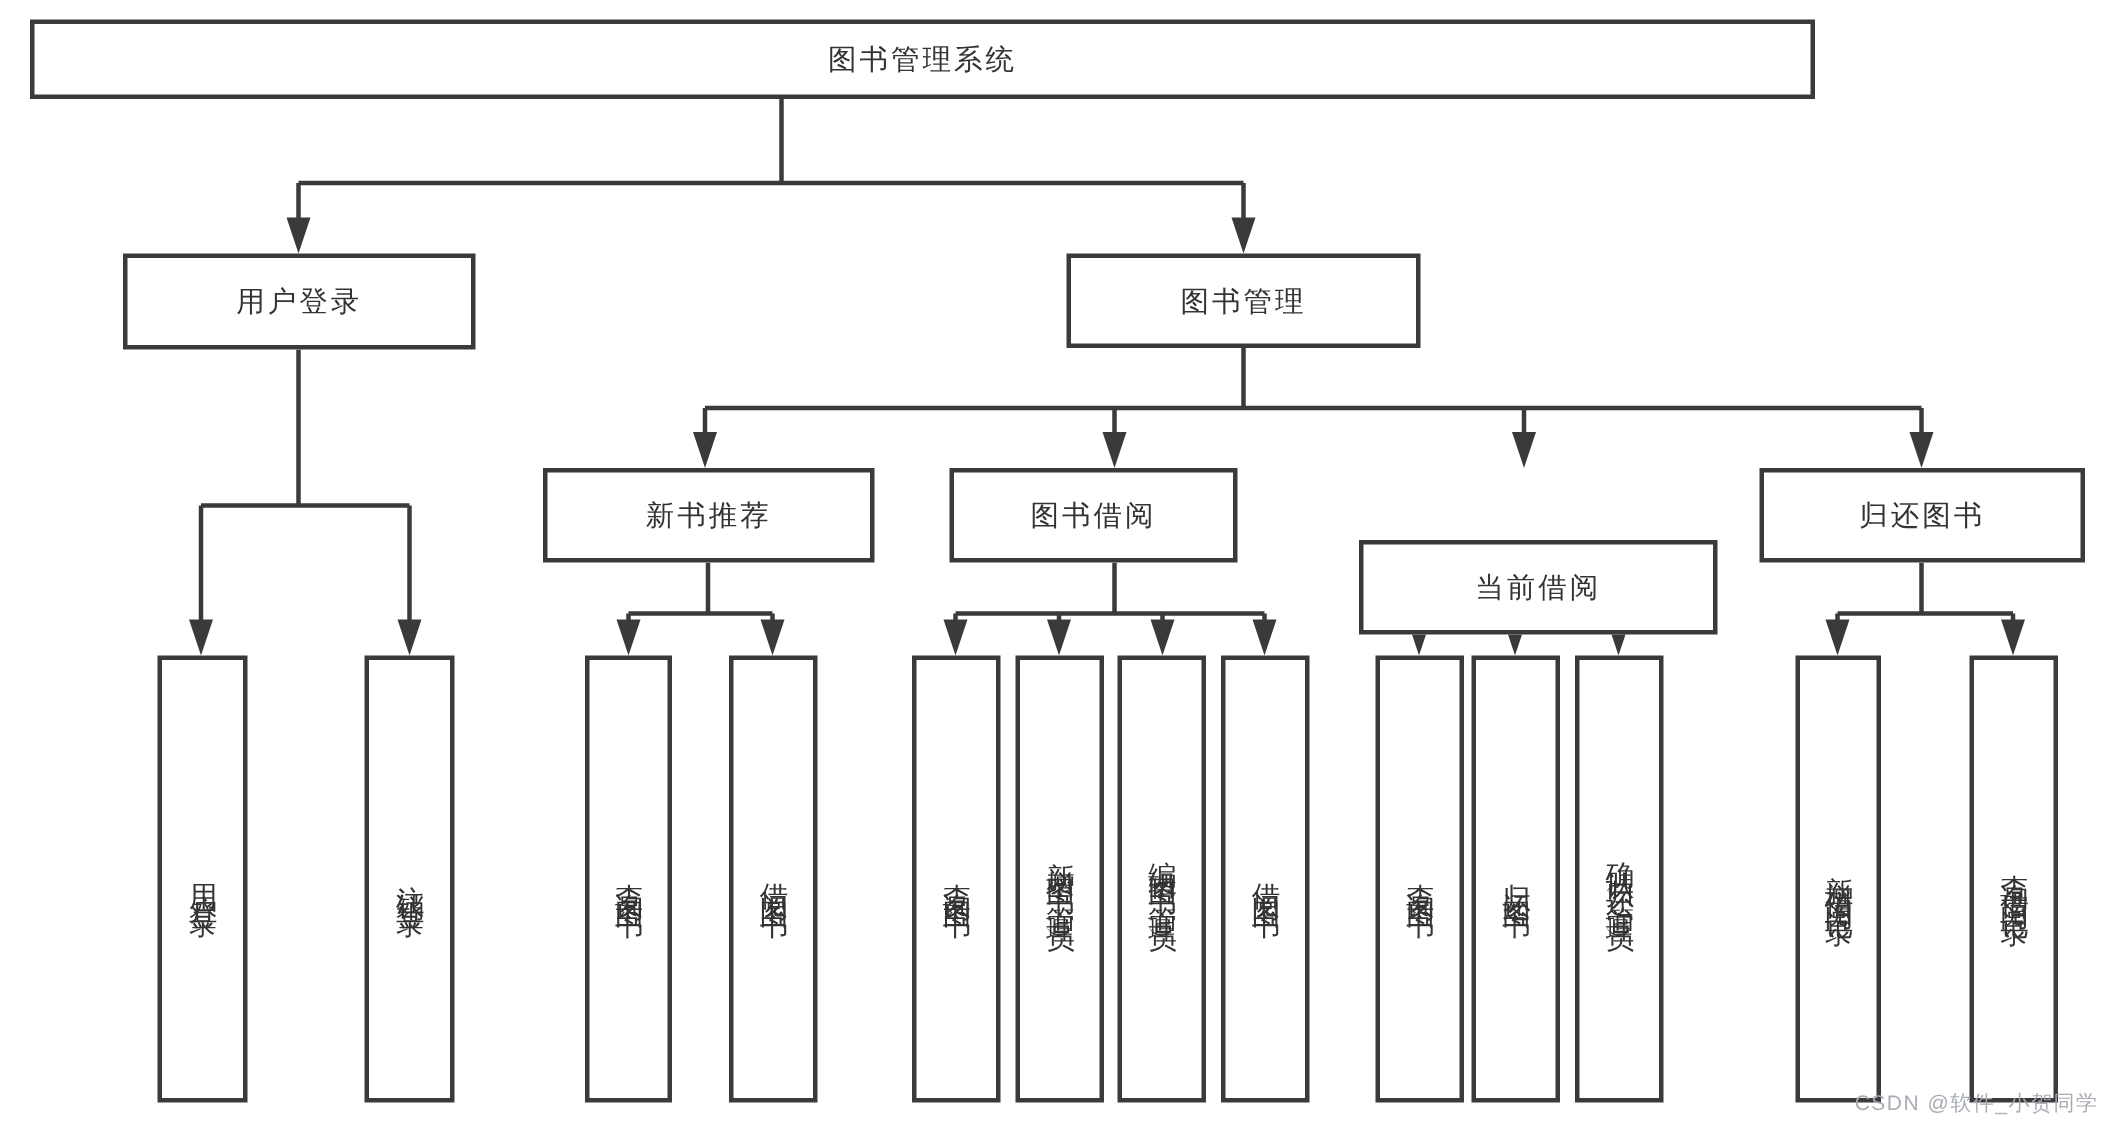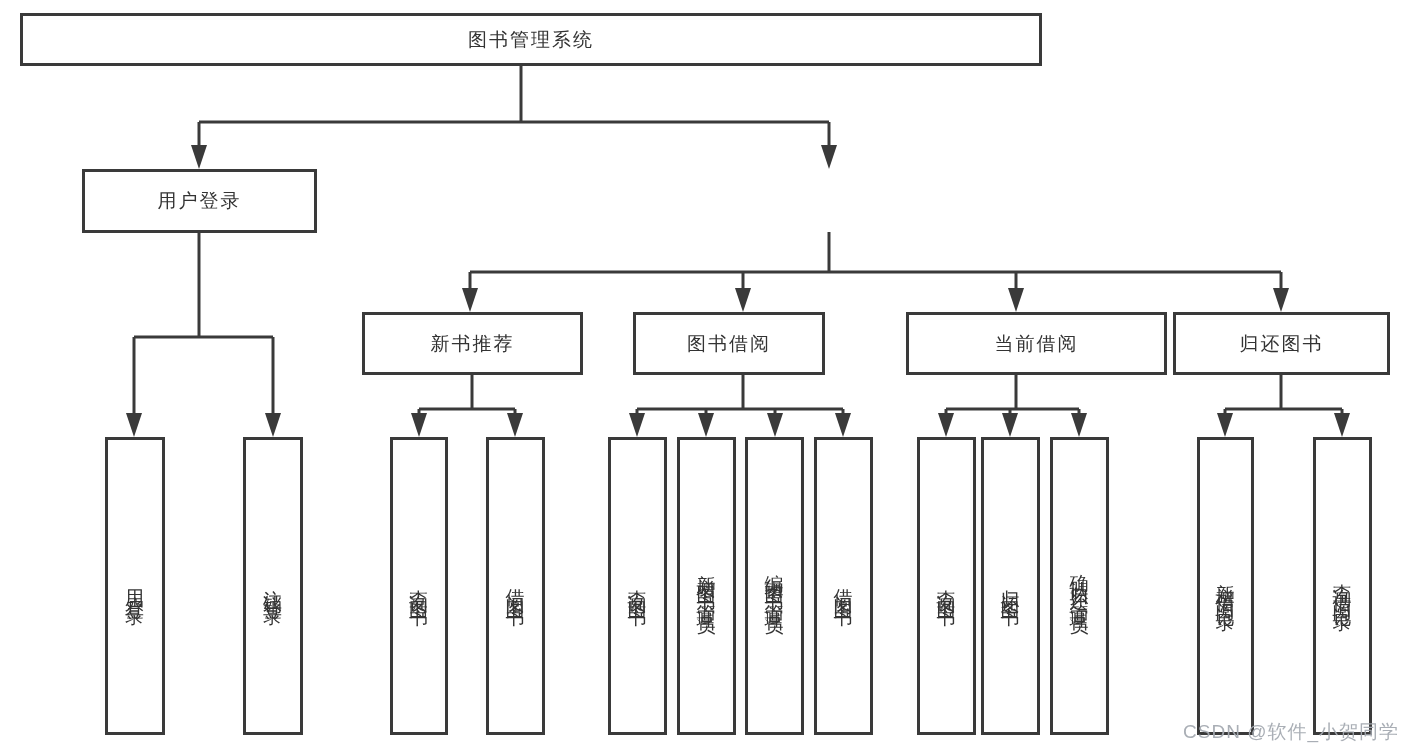--- a/index.html
+++ b/index.html
@@ -30,27 +30,27 @@
     display: flex;
     align-items: center;
     justify-content: center;
     color: #333333;
   }
   .h-label {
     font-size: 19px;
     letter-spacing: 2px;
     white-space: nowrap;
   }
-  .root-box  { left: 20px;  top: 13px;  width: 1022px; height: 53px; }
+  .root-box  { left: 20px;  top: 13px;  width: 1190px; height: 53px; }
   .lvl2-a    { left: 82px;  top: 169px; width: 235px;  height: 64px; }
   .lvl2-b    { left: 711px; top: 169px; width: 236px;  height: 63px; }
   .lvl3      { top: 312px; height: 63px; }
   .lvl3-a    { left: 362px;  width: 221px; }
   .lvl3-b    { left: 633px;  width: 192px; }
-  .lvl3-c    { left: 906px;  width: 261px; }
+  .lvl3-c    { left: 906px;  width: 239px; margin-top: 48px; }
   .lvl3-d    { left: 1173px; width: 217px; }
   .leaf {
     top: 437px;
     height: 298px;
   }
   .leaf .v-label {
     writing-mode: vertical-rl;
     text-orientation: mixed;
     font-size: 19px;
     letter-spacing: 6px;
@@ -67,21 +67,21 @@
   .leaf-8  { left: 814px;  width: 59px; }
   .leaf-9  { left: 917px;  width: 59px; }
   .leaf-10 { left: 981px;  width: 59px; }
   .leaf-11 { left: 1050px; width: 59px; }
   .leaf-12 { left: 1197px; width: 57px; }
   .leaf-13 { left: 1313px; width: 59px; }
   .watermark {
     position: absolute;
     right: 6px;
     bottom: 2px;
-    font-size: 19px;
+    font-size: 14px;
     color: rgba(164, 170, 177, 0.95);
     letter-spacing: 1px;
     white-space: nowrap;
     z-index: 5;
   }
   .line { stroke: #3a3a3a; stroke-width: 3; fill: none; }
   .arrow { fill: #3a3a3a; stroke: none; }
 </style>
 </head>
 <body>
@@ -164,20 +164,23 @@
     </g>
   </svg>
 
   <div class="node root-box">
     <span class="h-label">图书管理系统</span>
   </div>
 
   <div class="node lvl2-a">
     <span class="h-label">用户登录</span>
   </div>
+  <div class="node lvl2-b">
+    <span class="h-label">图书管理</span>
+  </div>
 
   <div class="node lvl3 lvl3-a">
     <span class="h-label">新书推荐</span>
   </div>
   <div class="node lvl3 lvl3-b">
     <span class="h-label">图书借阅</span>
   </div>
   <div class="node lvl3 lvl3-c">
     <span class="h-label">当前借阅</span>
   </div>

